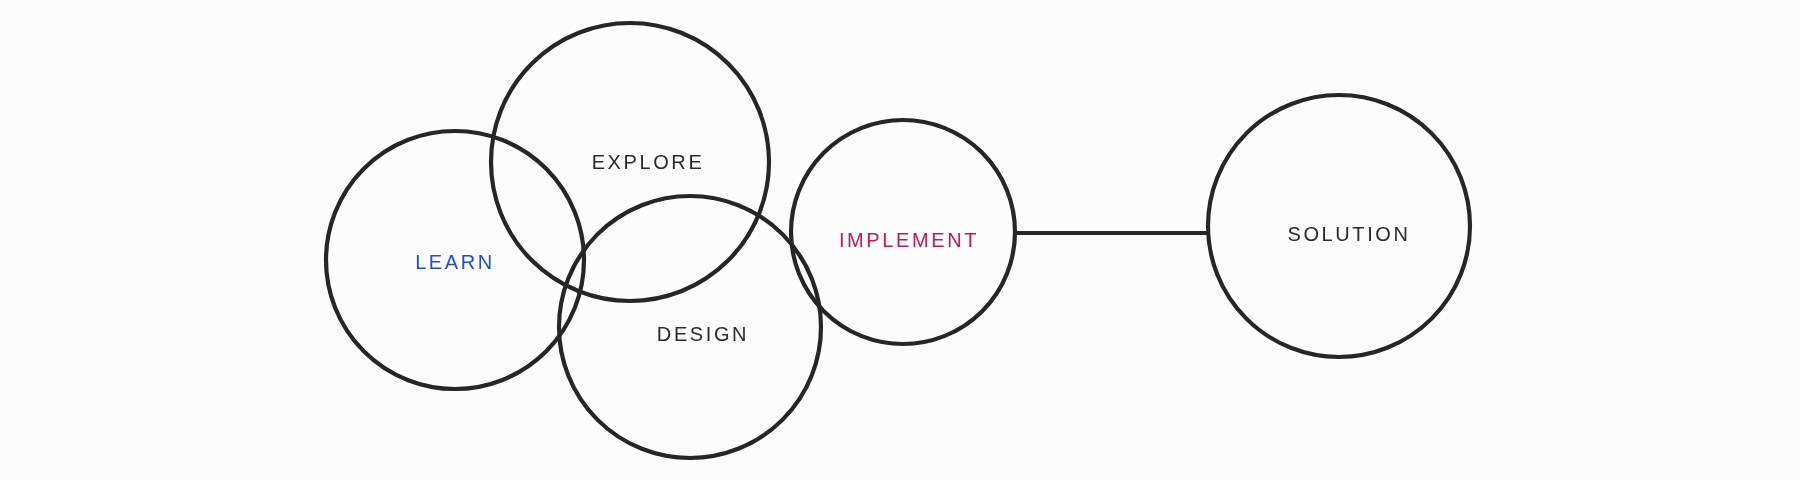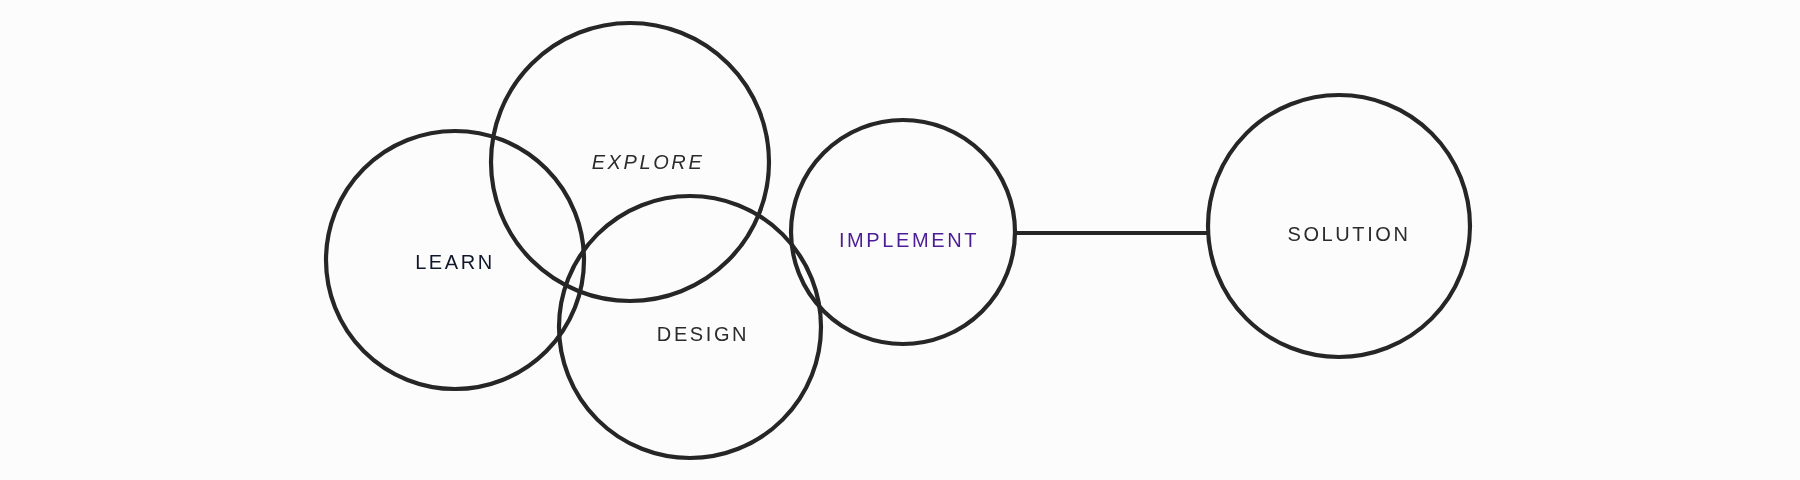--- a/index.html
+++ b/index.html
@@ -58,19 +58,19 @@
     </g>
     <g>
       <circle class="node-circle" cx="455" cy="260" r="129" style="stroke: rgb(38, 38, 38);"></circle>
       <circle class="node-circle" cx="630" cy="162" r="139" style="stroke: rgb(38, 38, 38);"></circle>
       <circle class="node-circle" cx="690" cy="327" r="131" style="stroke: rgb(38, 38, 38);"></circle>
       <circle class="node-circle" cx="903" cy="232" r="112" style="stroke: rgb(38, 38, 38);"></circle>
       <circle class="node-circle" cx="1339" cy="226" r="131" style="stroke: rgb(38, 38, 38);"></circle>
     </g>
   </svg>
 
-  <div class="node-label" style="left: 455px; top: 262px; color: #0f172a;">LEARN</div>
-  <div class="node-label" style="left: 648px; top: 162px; color: rgb(43, 43, 43); font-style: italic;">EXPLORE</div>
+  <div class="node-label" style="left: 455px; top: 262px; color: #1d4ed8;">LEARN</div>
+  <div class="node-label" style="left: 648px; top: 162px; color: rgb(43, 43, 43);">EXPLORE</div>
   <div class="node-label" style="left: 703px; top: 334px; color: rgb(43, 43, 43); text-align: right;">DESIGN</div>
-  <div class="node-label" style="left: 909px; top: 240px; color: #4c1d95;">IMPLEMENT</div>
+  <div class="node-label" style="left: 909px; top: 240px; color: #be185d;">IMPLEMENT</div>
   <div class="node-label" style="left: 1349px; top: 234px; color: rgb(43, 43, 43);">SOLUTION</div>
 
 </div>
 
 </body></html>

